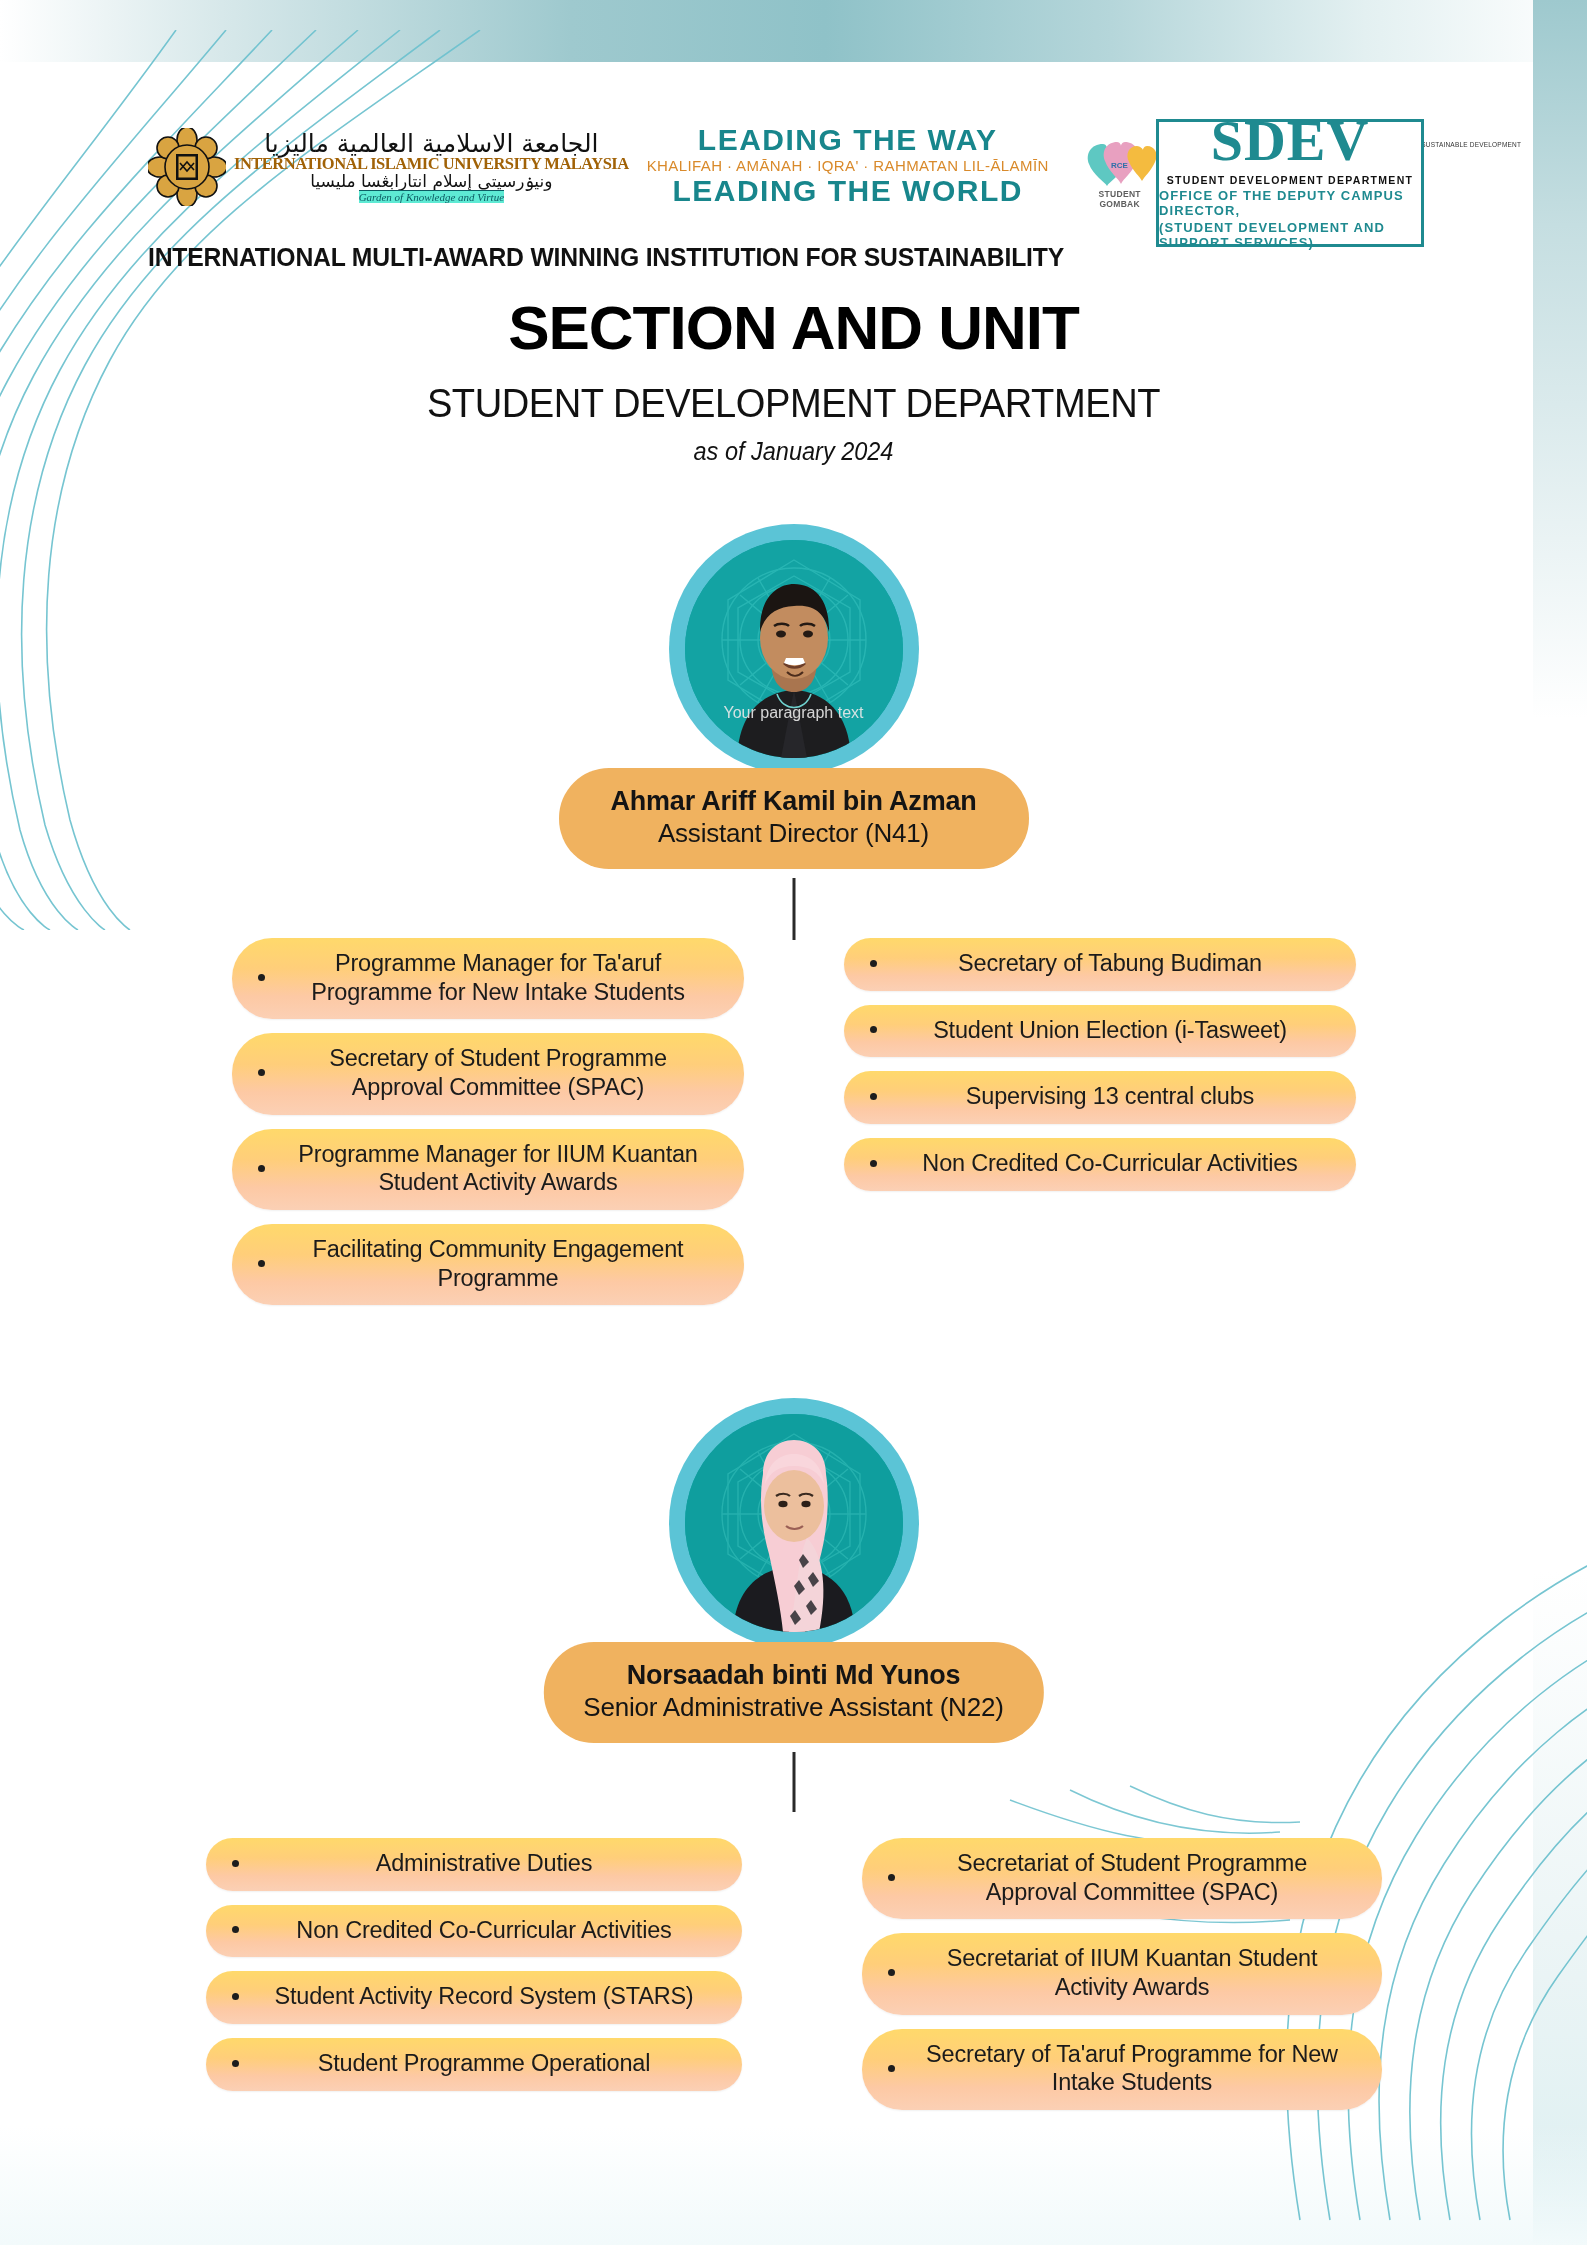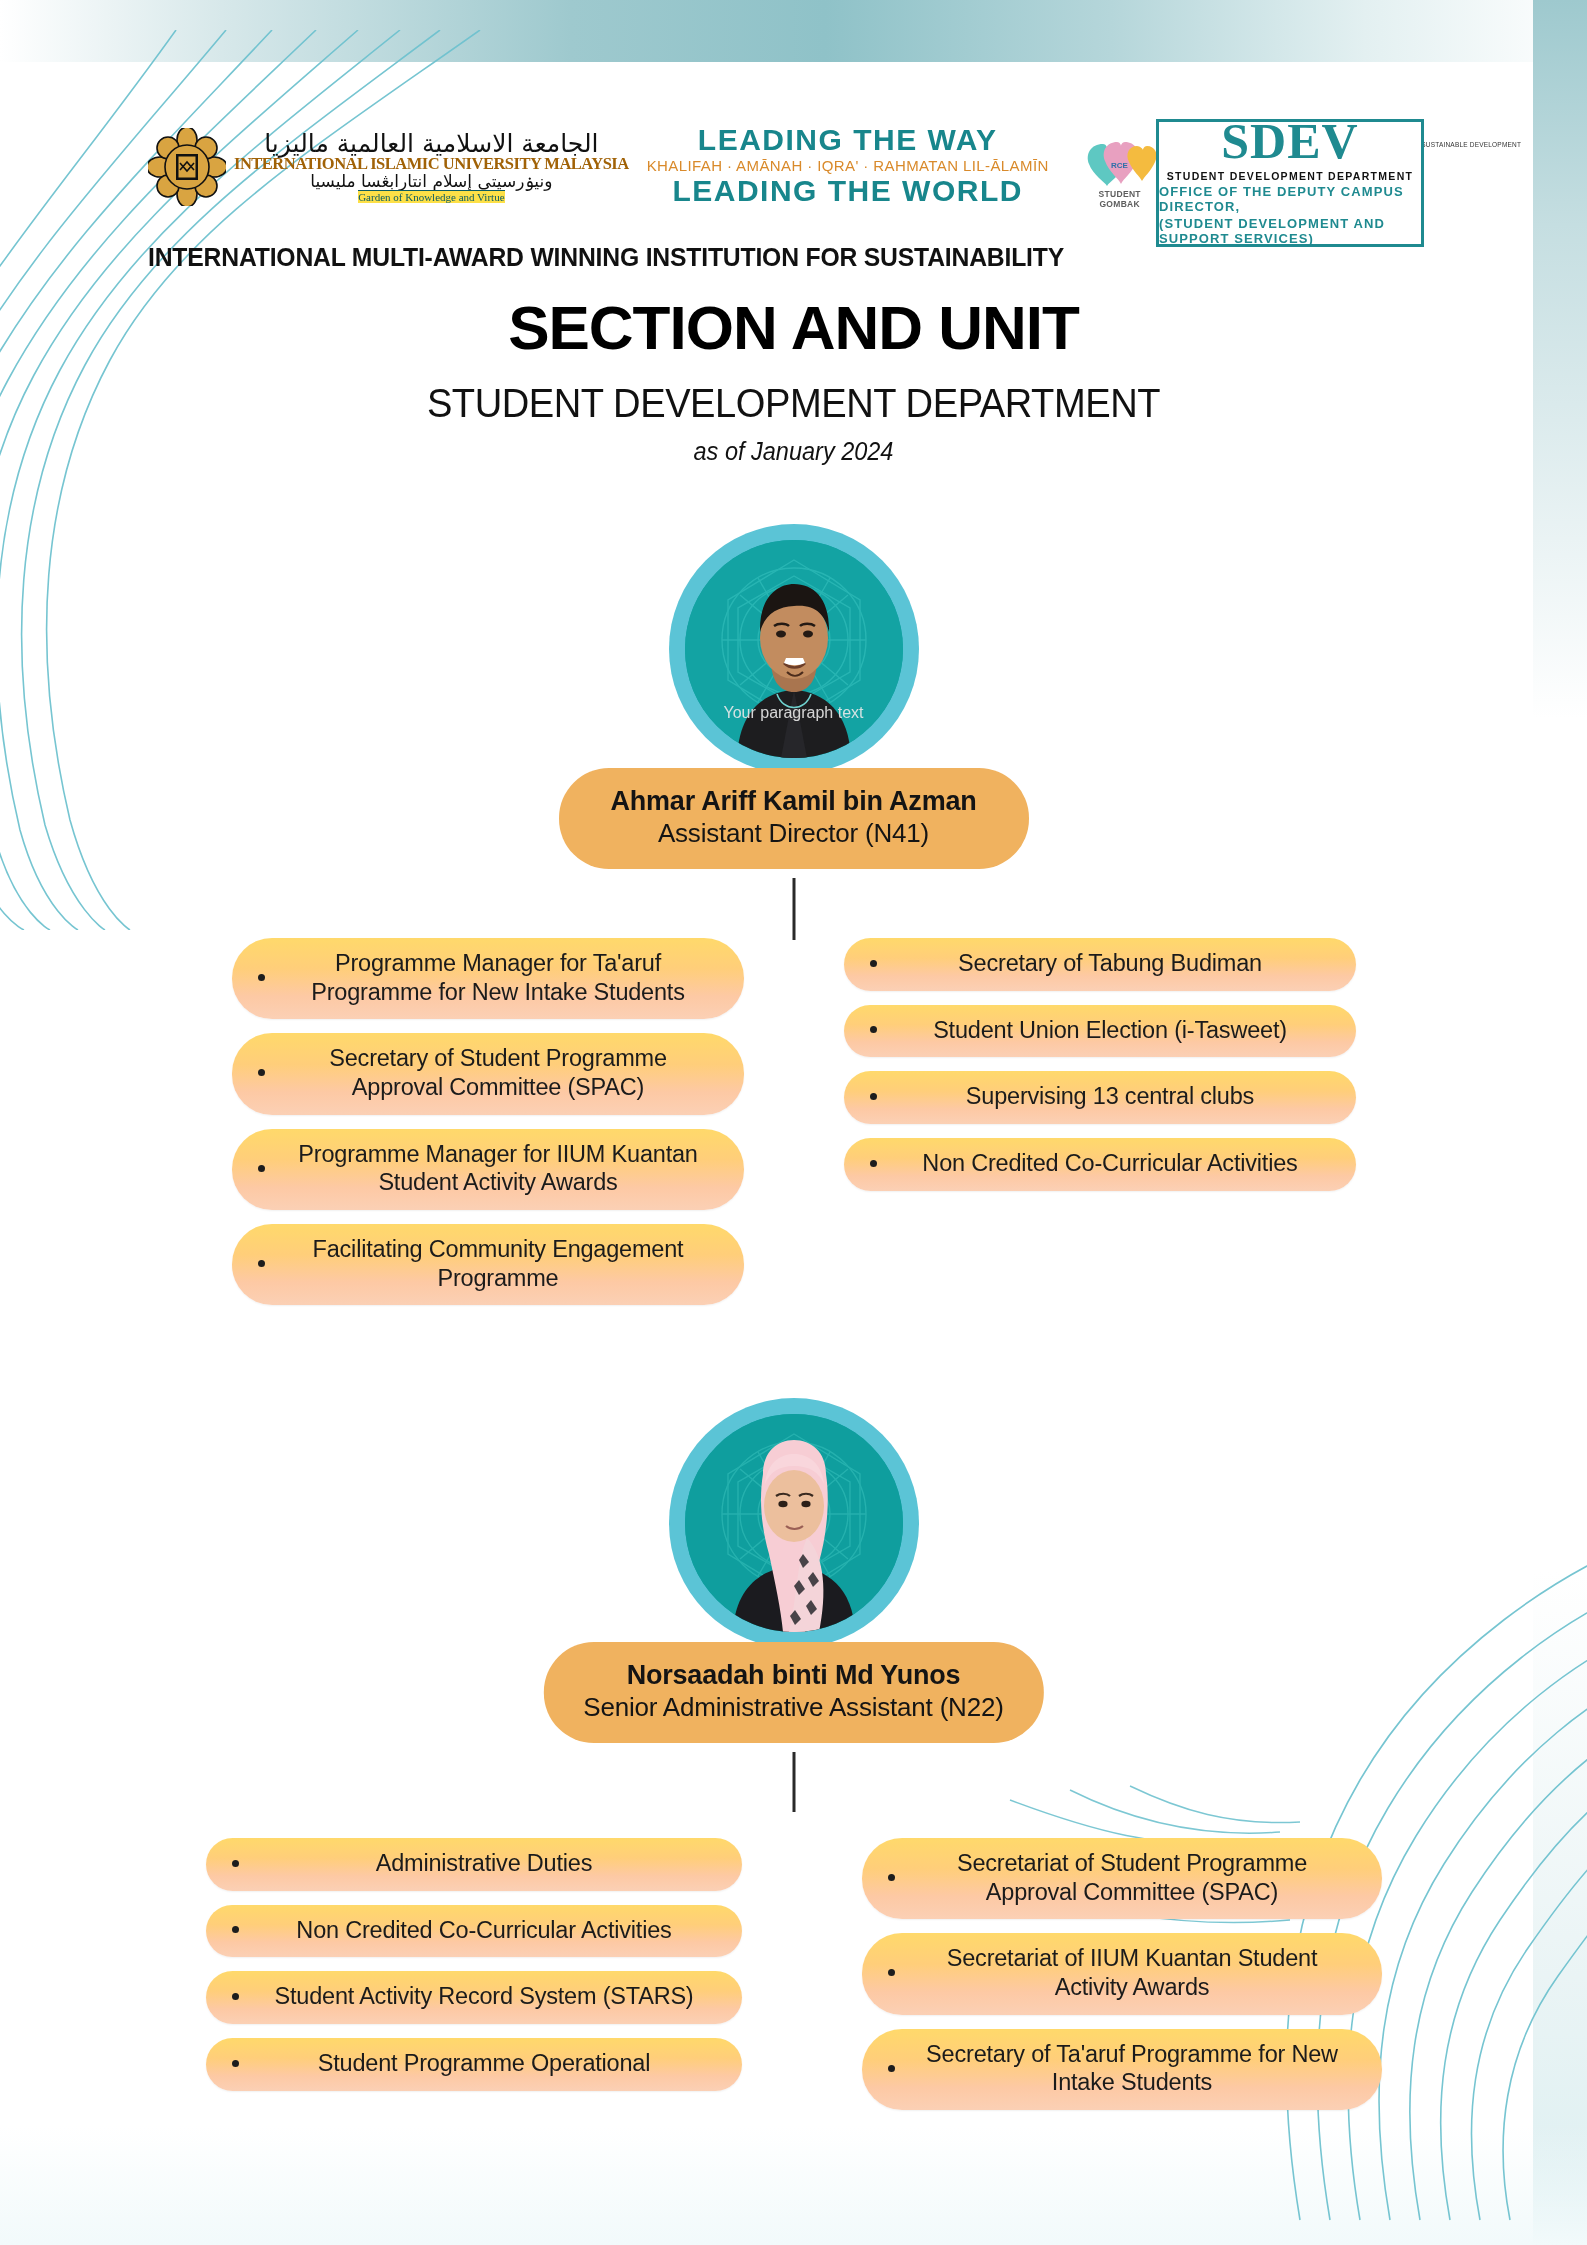--- a/index.html
+++ b/index.html
@@ -105,23 +105,24 @@
   }
   .iium-ar2 {
     font-family: "DejaVu Sans", sans-serif;
     font-size: 17px;
     color: #111;
     letter-spacing: -1px;
     direction: rtl;
   }
   .iium-motto {
     font-family: "Liberation Serif", serif;
+    font-style: italic;
     font-size: 11px;
     color: #0c5c63;
-    background: #fde047;
+    background: #5eead4;
     border-top: 1px solid #0c5c63;
     padding-top: 1px;
     white-space: nowrap;
   }
 
   .leading {
     display: flex;
     flex-direction: column;
     align-items: center;
     line-height: 1.0;
@@ -196,21 +197,21 @@
     display: flex;
     flex-direction: column;
     align-items: center;
     justify-content: center;
     padding: 4px 0 6px;
     box-sizing: border-box;
   }
   .sdev-word {
     font-family: "Liberation Serif", serif;
     font-weight: bold;
-    font-size: 50px;
+    font-size: 58px;
     color: #1f8a90;
     line-height: 0.92;
     letter-spacing: 1px;
   }
   .sdev-rule {
     width: 204px; height: 2px; background: #1f8a90; margin: 2px 0 4px;
   }
   .sdev-l1 {
     font-family: "Liberation Sans", sans-serif;
     font-weight: bold;

